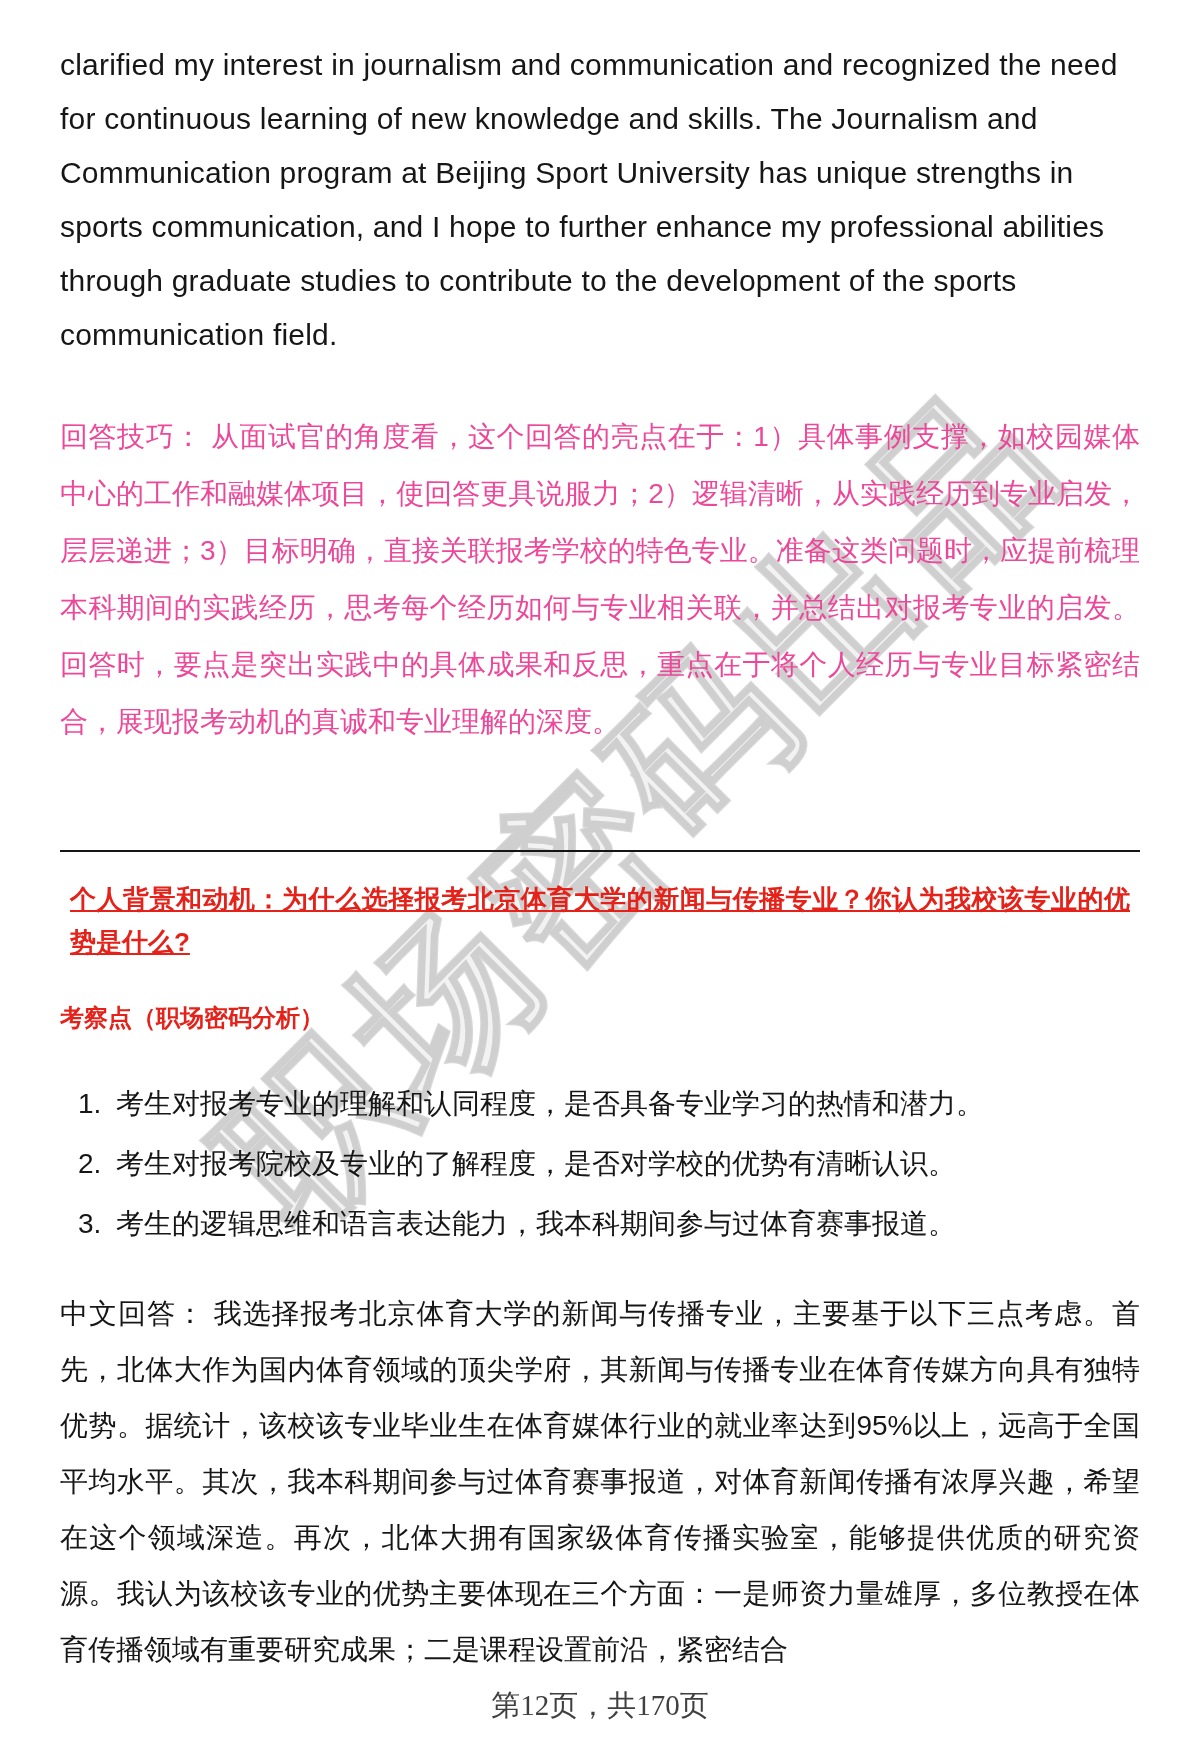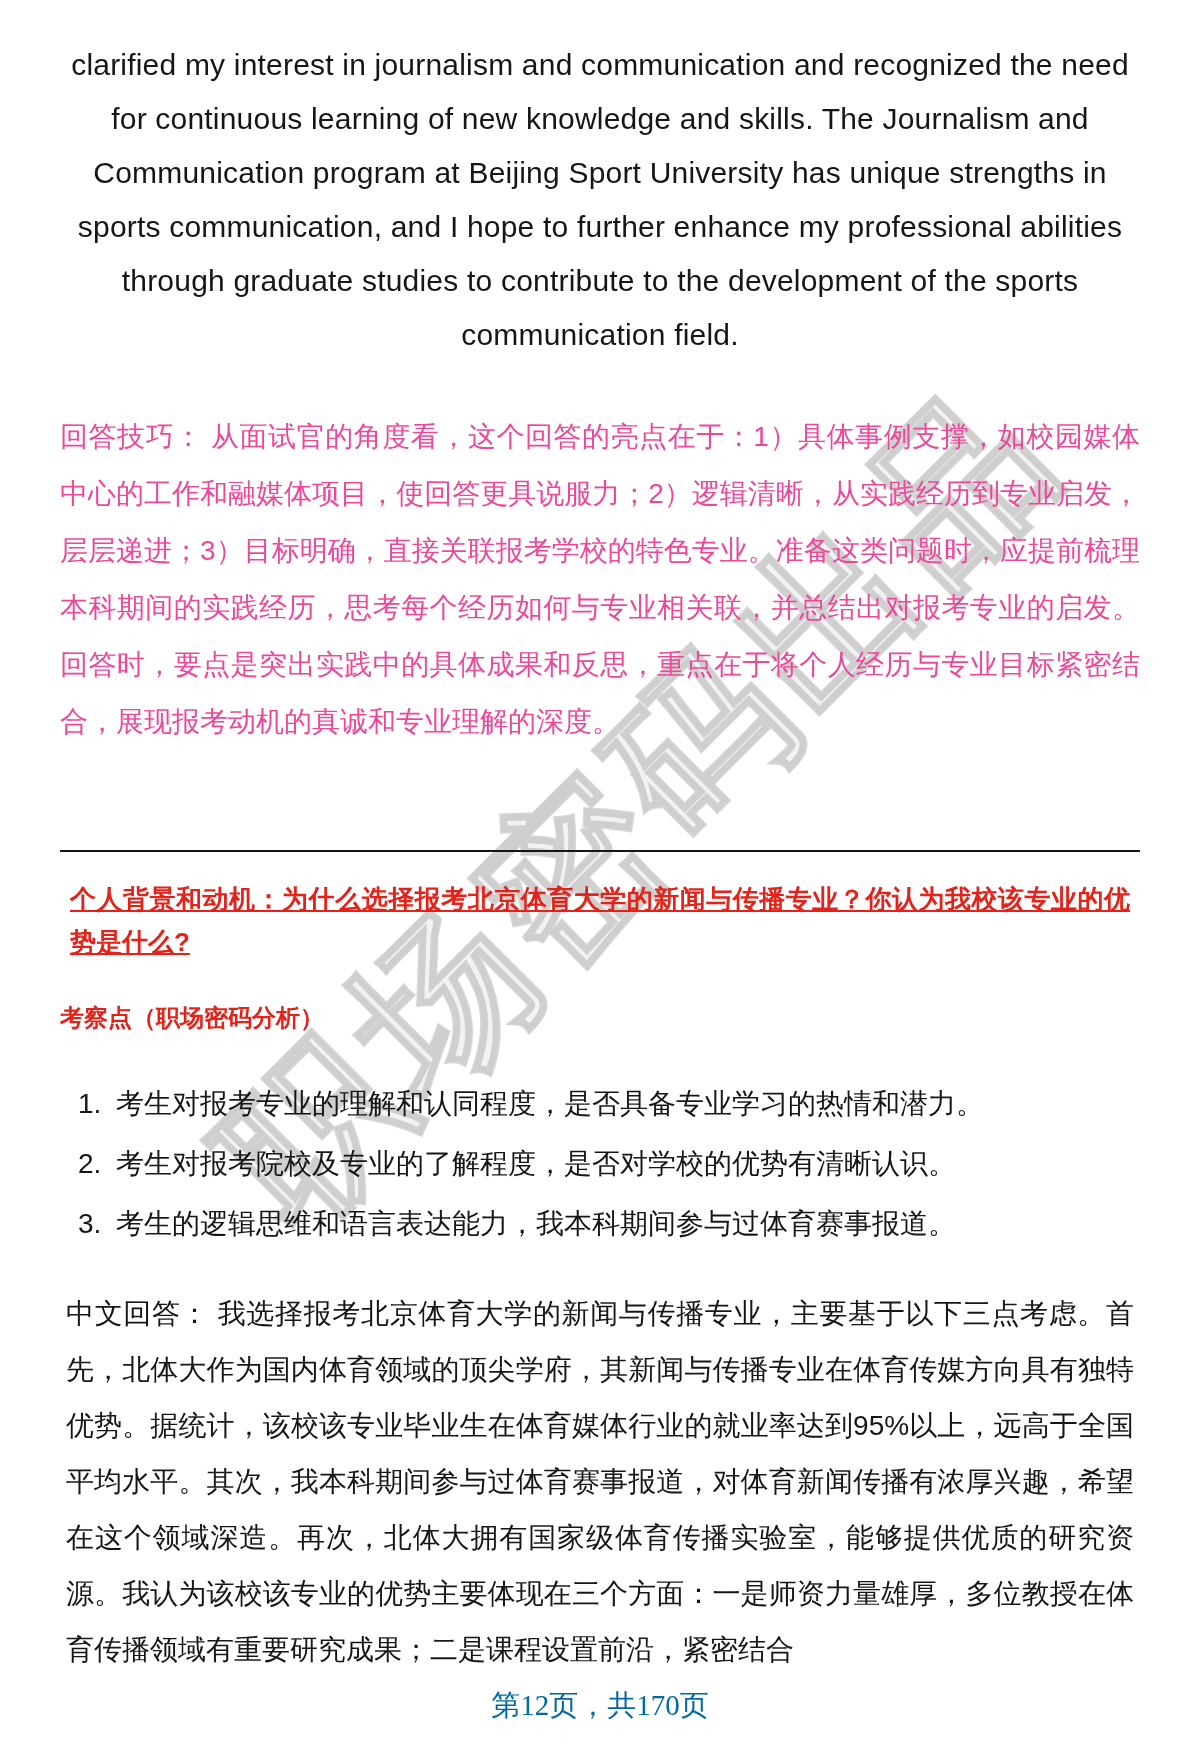--- a/index.html
+++ b/index.html
@@ -35,21 +35,21 @@
   .content {
     position: relative;
     padding: 38px 60px 0;
   }
   .para-en {
     margin: 0;
     font-size: 30px;
     line-height: 54px;
     letter-spacing: 0.2px;
     color: #161616;
-    text-align: center;
+    text-align: left;
   }
   .para-zh {
     margin: 46px 0 0;
     font-size: 28px;
     line-height: 57px;
     color: #ec4899;
     text-align: justify;
   }
   .divider {
     margin: 100px 0 0;
@@ -81,35 +81,35 @@
     display: flex;
     font-size: 28px;
     line-height: 60px;
     color: #161616;
   }
   .points-list .num {
     width: 38px;
     flex: 0 0 38px;
   }
   .answer-para {
-    margin: 32px 6px 0;
+    margin: 32px 0 0;
     font-size: 28px;
     line-height: 56px;
     color: #161616;
     text-align: justify;
   }
   .footer {
     position: absolute;
     left: 0;
     right: 0;
     top: 1686px;
     text-align: center;
     font-family: "Liberation Serif", "DejaVu Serif", serif;
     font-size: 29px;
-    color: #0369a1;
+    color: #404040;
   }
 </style>
 </head>
 <body>
 
 <div class="page">
 
   <div class="watermark">职场密码出品</div>
 
   <div class="content">

